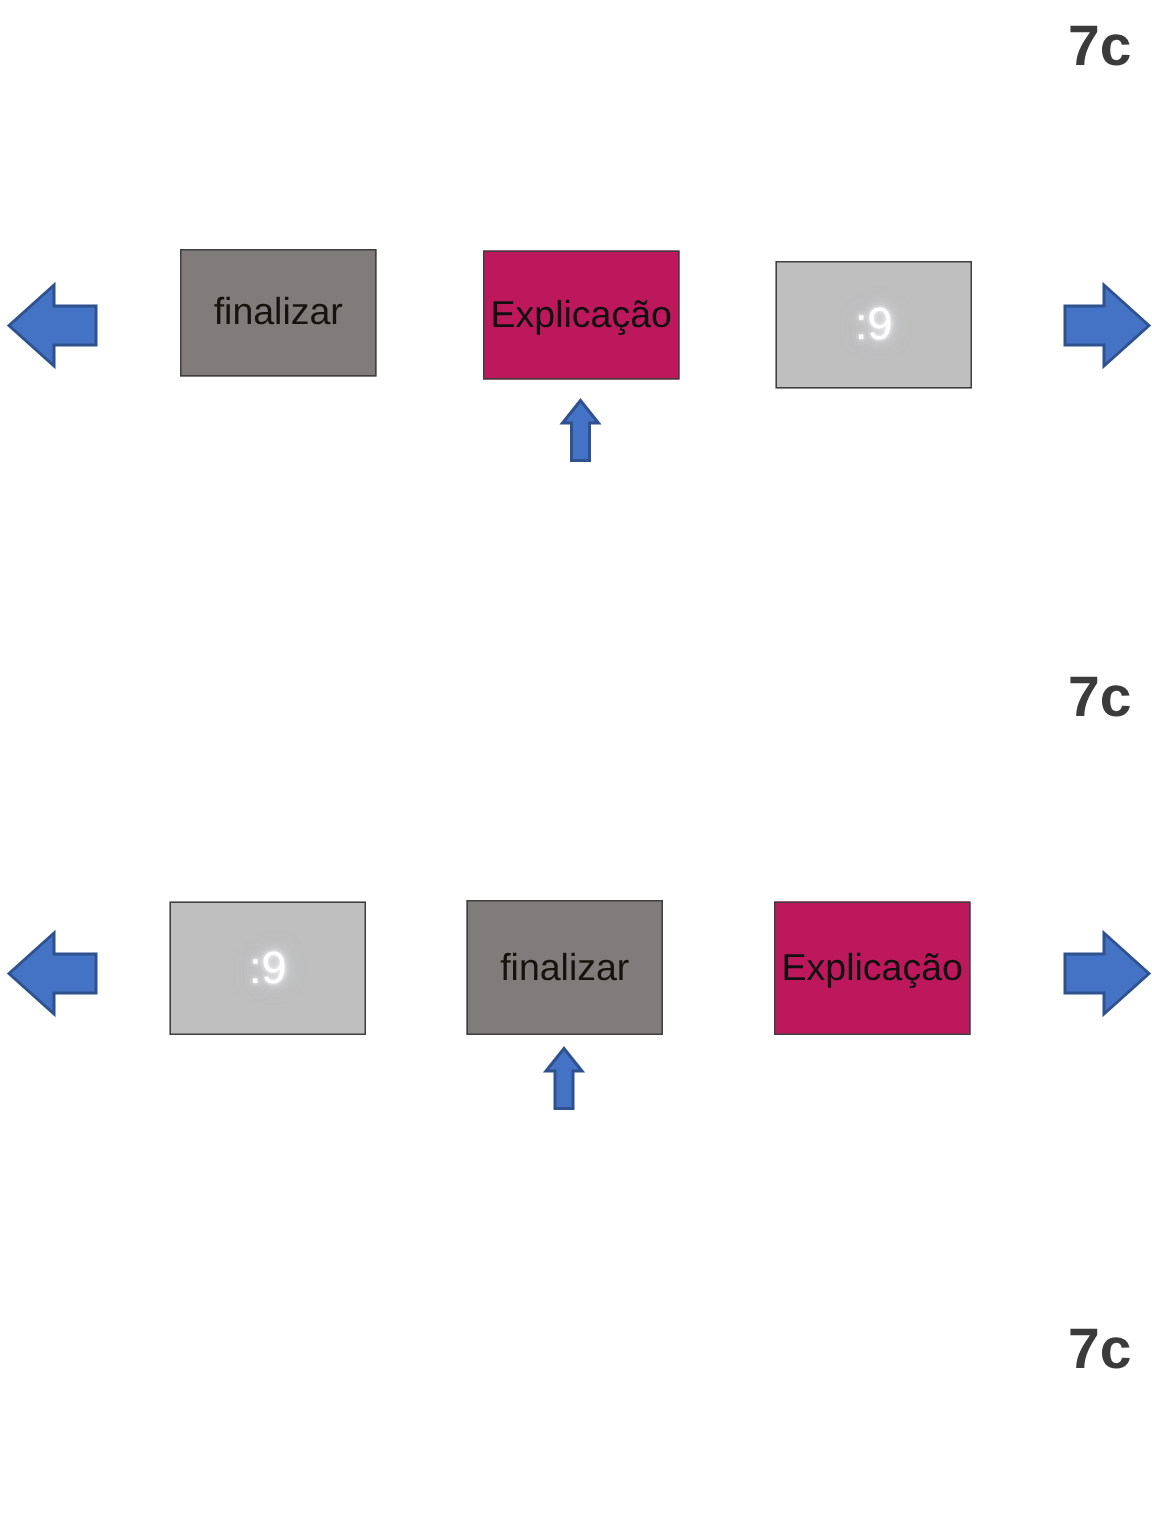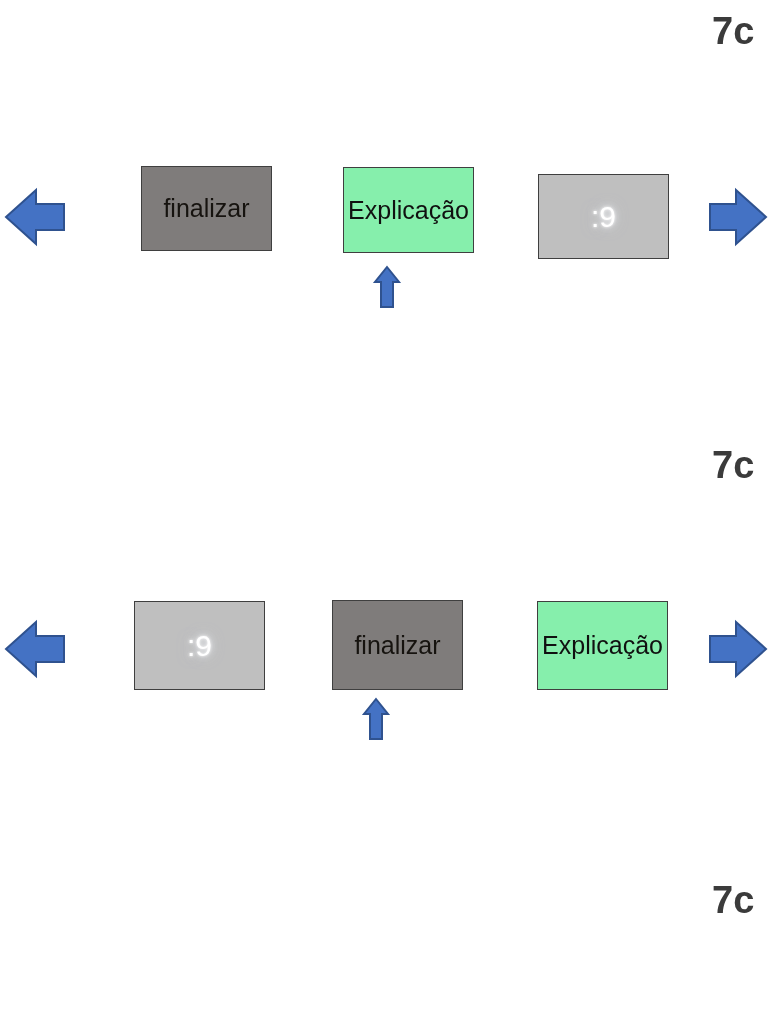--- a/index.html
+++ b/index.html
@@ -38,33 +38,32 @@
   
   .card {
     position: absolute;
     box-sizing: border-box;
     border: 1px solid #3f3f3f;
     display: flex;
     align-items: center;
     justify-content: center;
     text-align: center;
     overflow: hidden;
-    margin-left: 21px;
   }
   .card-label {
     font-family: "Liberation Sans", sans-serif;
     font-size: 25px;
     line-height: 1.05;
     white-space: nowrap;
   }
 
   .card.tone-mid       { background: #7f7c7b; }
   .card.tone-mid       .card-label { color: #16130f; }
 
-  .card.tone-dark      { background: #86efac; }
+  .card.tone-dark      { background: #be185d; }
   .card.tone-dark      .card-label { color: #101010; }
 
   .card.tone-light     { background: #bfbfbf; }
   .card.tone-light     .card-label {
     color: #ffffff;
     font-weight: 400;
     font-size: 30px;
     text-shadow:
       0 0 3px rgba(255,255,255,0.95),
       0 0 7px rgba(255,255,255,0.75),

